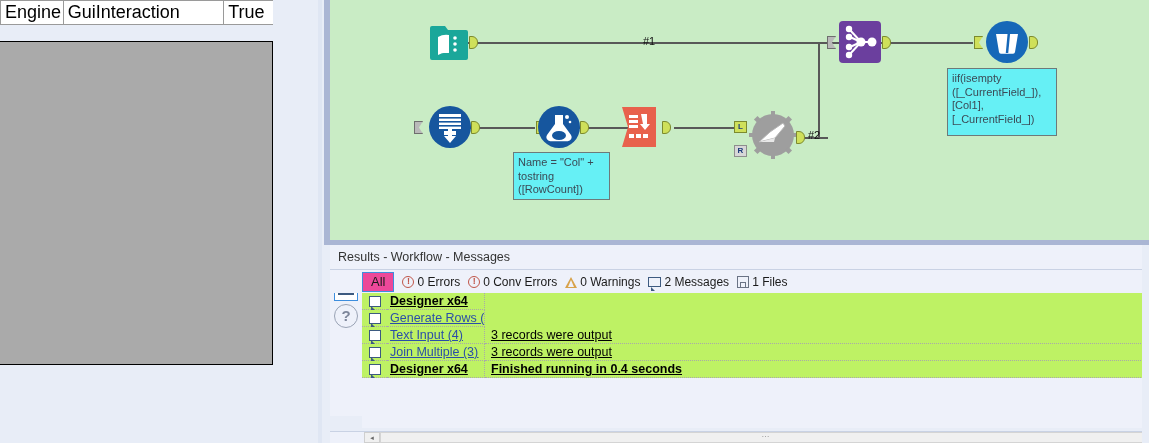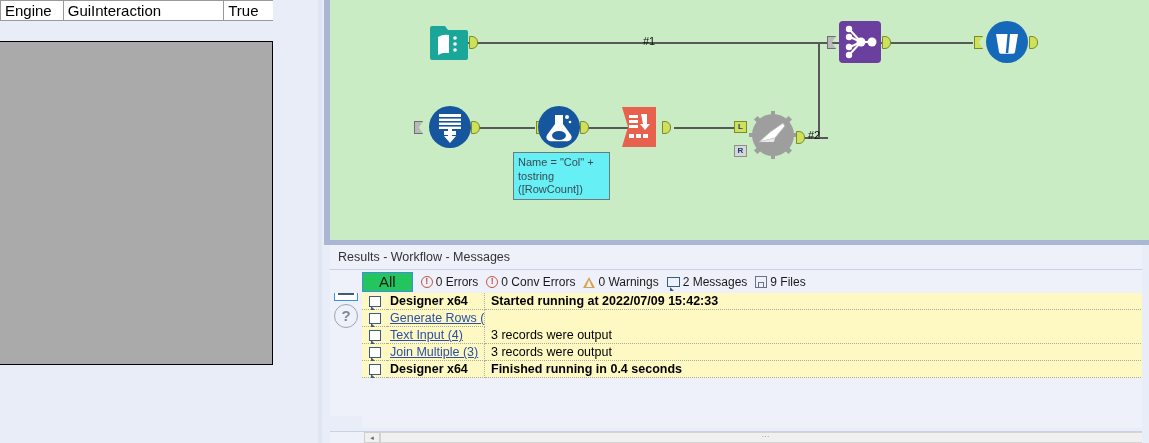--- a/index.html
+++ b/index.html
@@ -14,21 +14,21 @@
 
   
   #left-pane{
     position:absolute; left:0; top:0; width:330px; height:443px;
     background:#e8edf7;
   }
   #props-table{
     position:absolute; left:0; top:0; width:328px;
     border-collapse:collapse;
     background:#ffffff;
-    font-size:15px;
+    font-size:18px;
     color:#000;
     table-layout:fixed;
   }
   #props-table td{
     border:1px solid #9a9a9a;
     padding:1px 4px;
     height:20px;
     white-space:nowrap;
     overflow:hidden;
   }
@@ -145,22 +145,22 @@
   #grip span{
     display:inline-block; width:2px; height:2px; background:#9aa3b5; margin:2px 1px;
   }
   #filter-bar{
     position:absolute; left:32px; top:0; height:22px;
     display:flex; align-items:center; gap:8px;
     font-size:12px; color:#1a1a1a;
   }
   .fitem{ display:flex; align-items:center; gap:3px; white-space:nowrap; }
   #all-btn{
-    border:1.5px solid #3e8ede; background:#22c55e;
-    padding:0px 16px; font-size:15px; color:#1a1a1a;
+    border:1.5px solid #3e8ede; background:#ec4899;
+    padding:0px 8px; font-size:13px; color:#1a1a1a;
     line-height:18px;
   }
   .ico-err{
     display:inline-block; width:12px; height:12px; border-radius:50%;
     border:1.5px solid #c0564a; color:#c0564a;
     font-size:9px; line-height:9px; text-align:center; font-weight:bold;
   }
   .ico-warn{
     display:inline-block; width:0; height:0;
     border-left:6px solid transparent; border-right:6px solid transparent;
@@ -194,21 +194,22 @@
     border:1.5px solid #6a7385; background:#eef1fa;
     position:relative;
   }
   .ico-file::after{
     content:""; position:absolute; left:2px; top:5px; right:2px; bottom:0;
     border:1px solid #6a7385; border-bottom:none;
   }
 
   #msg-list{
     position:absolute; left:32px; top:48px; width:787px; height:135px;
-    background:#fef9c3;
+    background:#bef264;
+    text-decoration:underline;
   }
   .msgrow{
     display:flex; align-items:center; height:17px;
     font-size:12.5px;
   }
   .msgrow .cbcol{
     width:25px; display:flex; justify-content:center; align-items:center;
     border-bottom:1px dotted #a9a9a9; height:17px;
   }
   .msgbox{
@@ -407,20 +408,21 @@
       <circle cx="22" cy="22" r="21" fill="#1668b8"></circle>
       <path d="M11 14 h22 l-3 18 a2 2 0 0 1 -2 1.8 h-12 a2 2 0 0 1 -2 -1.8 z" fill="#ffffff"></path>
       <path d="M19 14 c0 -3 3 -5 6 -3" stroke="#1668b8" stroke-width="2.5" fill="none"></path>
       <path d="M24 12 l-2 21" stroke="#1668b8" stroke-width="2.5" fill="none"></path>
     </svg>
   </div>
   <div class="anchor out" style="left:699px; top:36px;"></div>
 
   <div class="annot" style="left:183px; top:152px; width:97px; height:48px;">Name = "Col" + tostring ([RowCount])</div>
 
+  <div class="annot" style="left:617px; top:68px; width:110px; height:68px;">iif(isempty ([_CurrentField_]), [Col1], [_CurrentField_])</div>
 </div>
 <div id="canvas-bottom-edge"></div>
 
 <div id="results">
 
   <div id="results-title">Results - Workflow - Messages</div>
 
   <div id="side-icons">
     <div id="grip">
       <span></span><span></span><span></span><span></span><span></span>
@@ -447,32 +449,31 @@
       <div class="fitem">
         <span class="ico-warn"></span>
         <span>0 Warnings</span>
       </div>
       <div class="fitem">
         <span class="ico-msg"></span>
         <span>2 Messages</span>
       </div>
       <div class="fitem">
         <span class="ico-file"></span>
-        <span>9 Files</span>
+        <span>1 Files</span>
       </div>
     </div>
   </div>
 
   <div id="msg-list">
     <div class="msgrow">
       <div class="cbcol">
           <span class="msgbox"></span>
         </div>
       <div class="toolcol bold">Designer x64</div>
-      <div class="textcol bold">Started running at 2022/07/09 15:42:33</div>
     </div>
     <div class="msgrow">
       <div class="cbcol">
           <span class="msgbox"></span>
         </div>
       <div class="toolcol link">Generate Rows (3)</div>
     </div>
     <div class="msgrow">
       <div class="cbcol">
           <span class="msgbox"></span>

